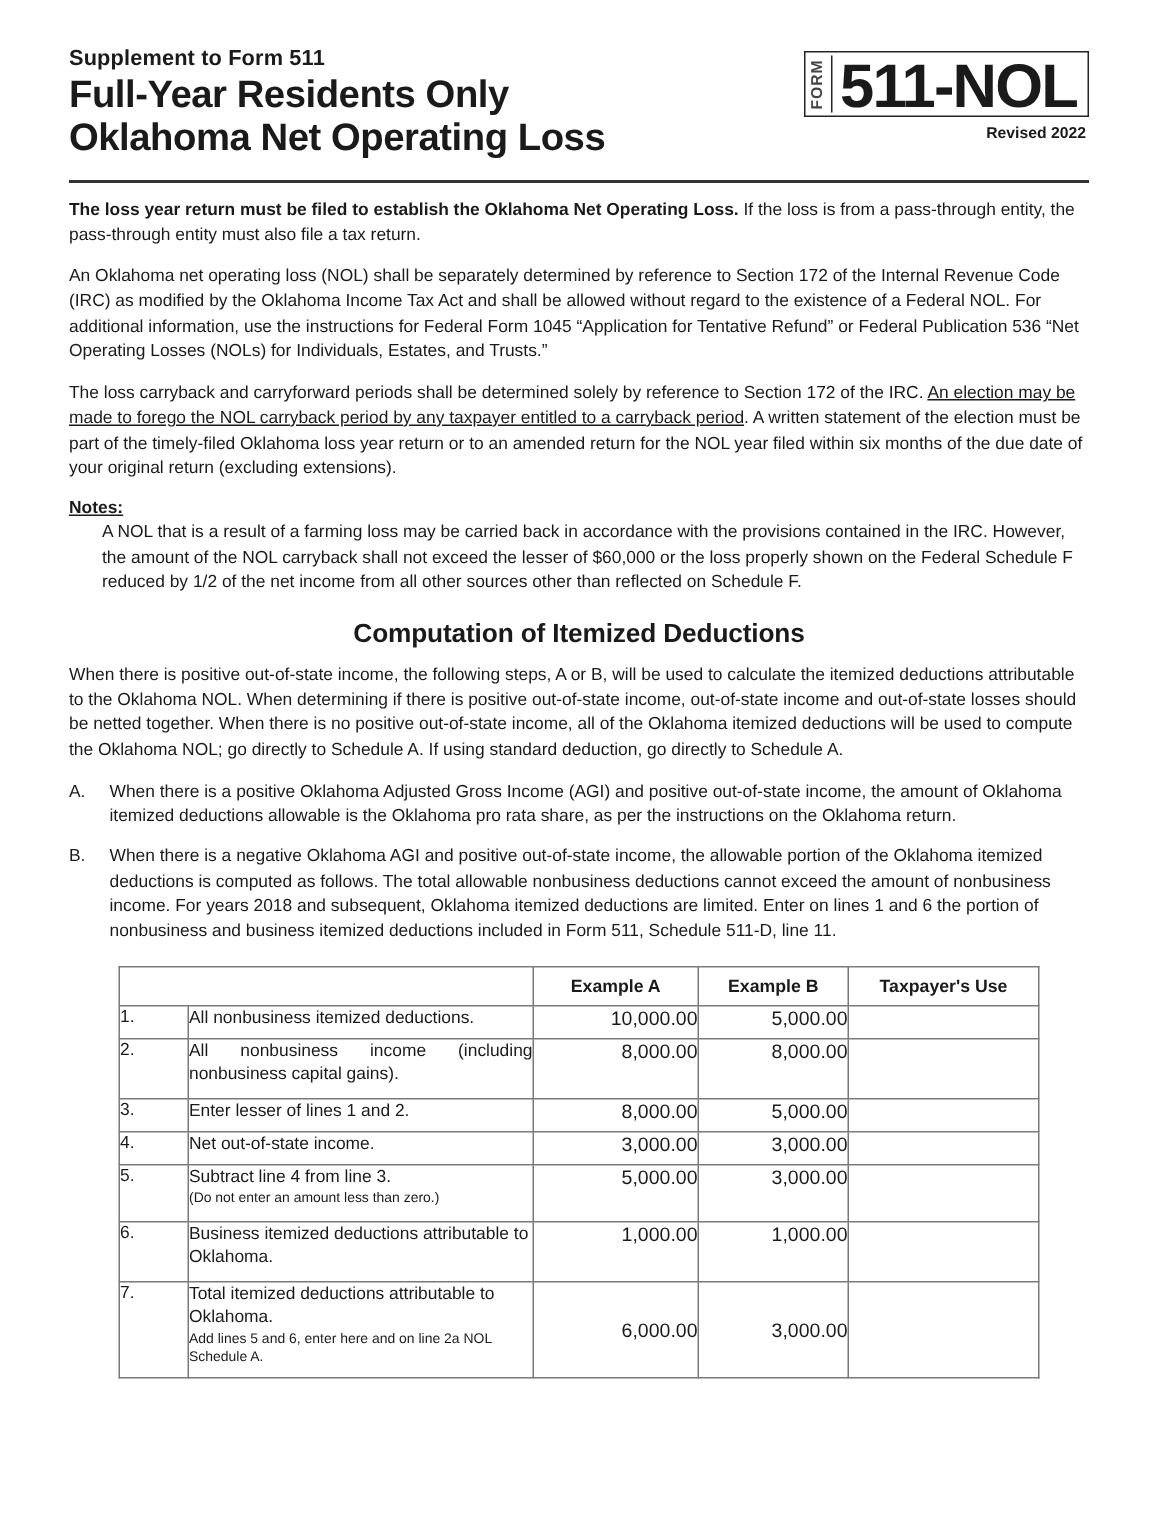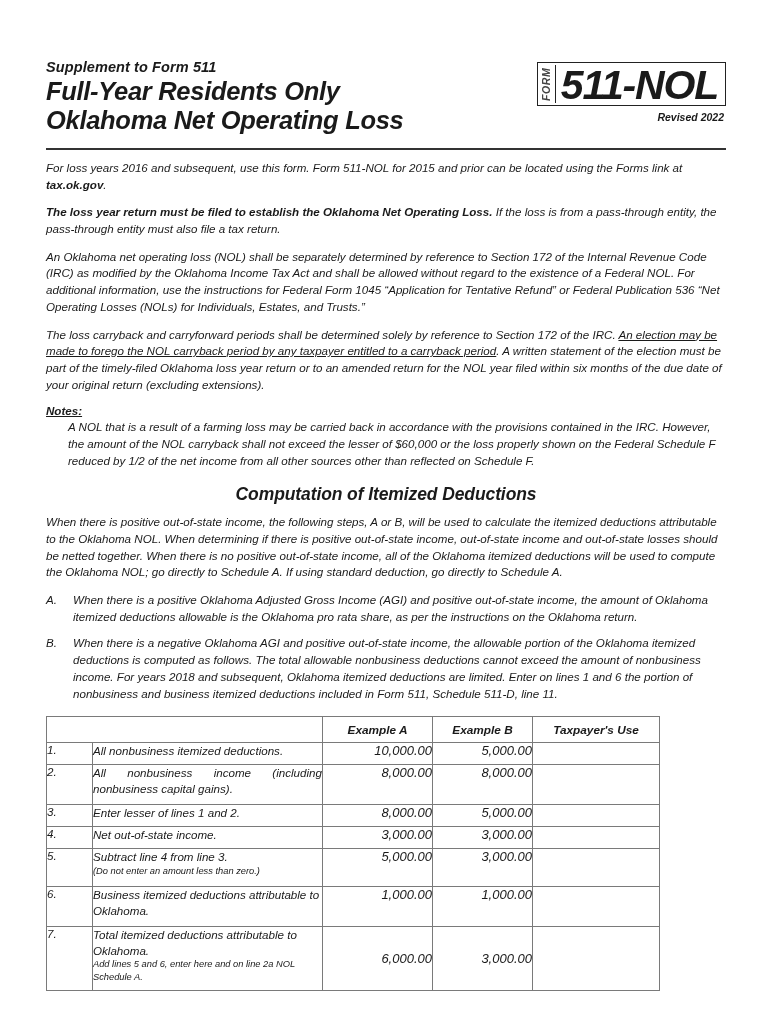--- a/index.html
+++ b/index.html
@@ -12,22 +12,21 @@
     width: 770px;
     height: 1024px;
     font-family: "Liberation Sans", sans-serif;
     color: #1a1a1a;
     -webkit-font-smoothing: antialiased;
   }
   .page {
     width: 770px;
     height: 1024px;
     position: relative;
-    padding: 56px 44px 0 46px;
-    font-style: italic;
+    padding: 28px 44px 0 46px;
   }
 
   
   .header {
     display: flex;
     align-items: flex-start;
     justify-content: space-between;
     height: 86px;
   }
   .header-left { padding-top: 2px; }
@@ -146,21 +145,21 @@
   .lettered-text {
     flex: 1;
     font-size: 11.6px;
     line-height: 1.44;
   }
 
   
   .table-wrap {
     margin-top: 14px;
     display: flex;
-    justify-content: flex-start;
+    justify-content: center;
   }
   table.calc {
     border-collapse: collapse;
     width: 613px;
     table-layout: fixed;
     border: 1.4px solid #555;
   }
   table.calc col.c-num   { width: 46px; }
   table.calc col.c-desc  { width: 230px; }
   table.calc col.c-a     { width: 110px; }
@@ -235,21 +234,20 @@
         <div class="form-badge-label">FORM</div>
         <div class="form-badge-divider"></div>
         <div class="form-badge-number">511-NOL</div>
       </div>
       <div class="revised">Revised 2022</div>
     </div>
   </div>
 
   <div class="rule"></div>
 
-  <p class="body"><span>For loss years 2016 and subsequent, use this form. Form 511-NOL for 2015 and prior can be located using the Forms link at </span><span class="bold">tax.ok.gov</span><span>.</span></p>
 
 
   <p class="body"><span class="bold">The loss year return must be filed to establish the Oklahoma Net Operating Loss.</span><span> If the loss is from a pass-through entity, the pass-through entity must also file a tax return.</span></p>
 
   <p class="body">An Oklahoma net operating loss (NOL) shall be separately determined by reference to Section 172 of the Internal Revenue Code (IRC) as modified by the Oklahoma Income Tax Act and shall be allowed without regard to the existence of a Federal NOL.  For additional information, use the instructions for Federal Form 1045 “Application for Tentative Refund” or Federal Publication 536 “Net Operating Losses (NOLs) for Individuals, Estates, and Trusts.”</p>
 
   <p class="body"><span>The loss carryback and carryforward periods shall be determined solely by reference to Section 172 of the IRC. </span><span class="uline">An election may be made to forego the NOL carryback period by any taxpayer entitled to a carryback period</span><span>. A written statement of the election must be part of the timely-filed Oklahoma loss year return or to an amended return for the NOL year filed within six months of the due date of your original return (excluding extensions).</span></p>
 
   <div class="notes-label">Notes:</div>
   <p class="notes-body">A NOL that is a result of a farming loss may be carried back in accordance with the provisions contained in the IRC. However, the amount of the NOL carryback shall not exceed the lesser of $60,000 or the loss properly shown on the Federal Schedule F reduced by 1/2 of the net income from all other sources other than reflected on Schedule F.</p>

